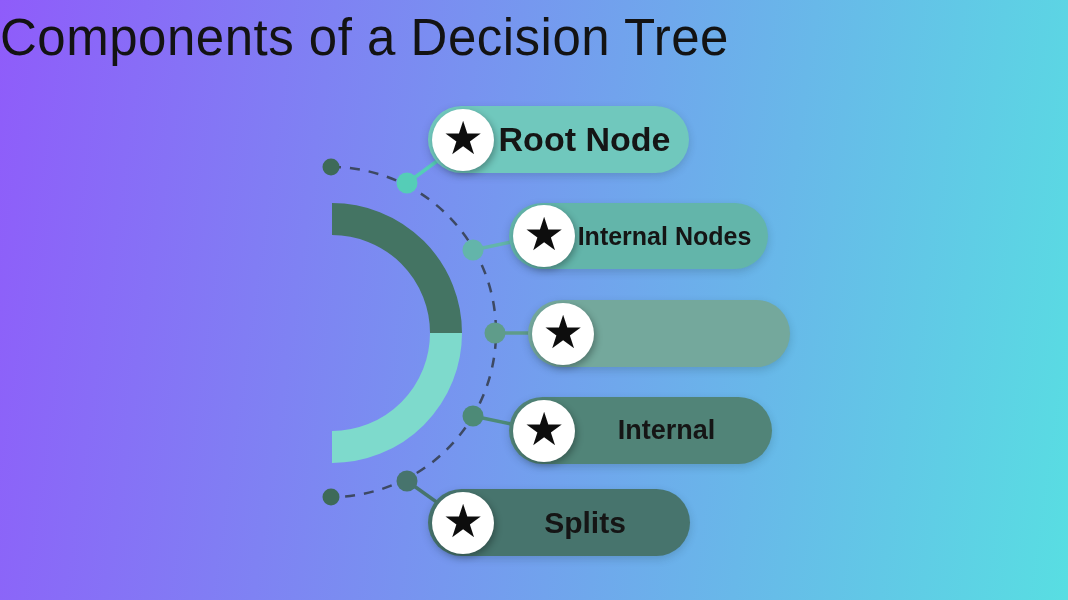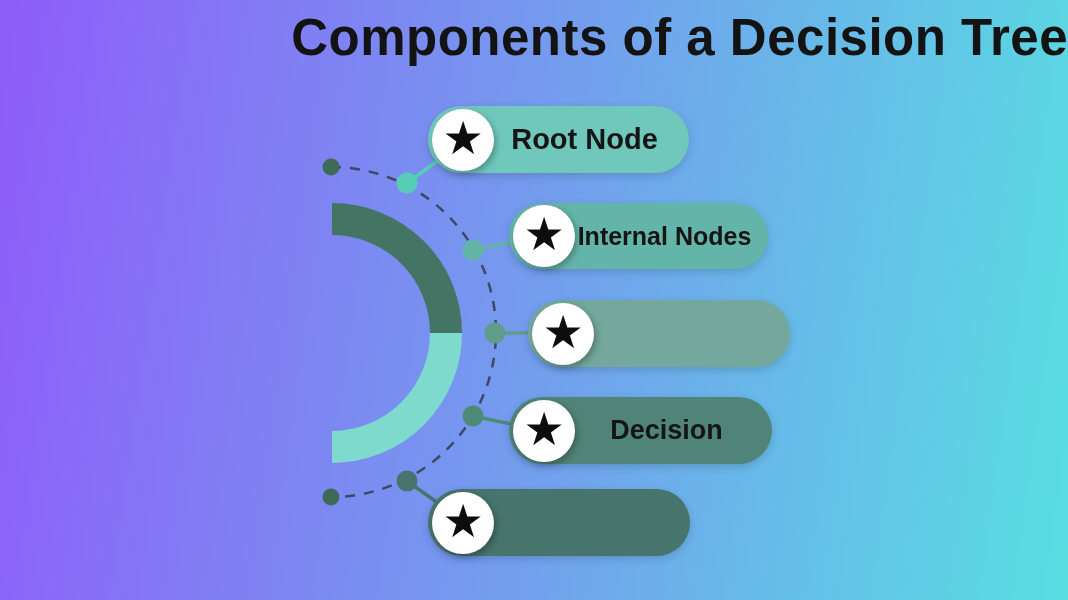--- a/index.html
+++ b/index.html
@@ -11,23 +11,23 @@
     height: 600px;
     overflow: hidden;
     background: linear-gradient(98deg, var(--bg-start, #8f5cfa) 0%, var(--bg-end, #58dee2) 100%);
   }
 
   .title {
     position: absolute;
     top: 8px;
     left: 0;
     width: 100%;
-    text-align: right;
+    text-align: left;
     font-size: 51px;
-    font-weight: 700;
+    font-weight: 400;
     letter-spacing: 0.5px;
     color: #131313;
   }
 
   .diagram-svg {
     position: absolute;
     top: 0; left: 0;
     width: 1068px; height: 600px;
   }
 
@@ -57,21 +57,21 @@
   }
   .pill-label {
     flex: 1 1 auto;
     text-align: center;
     font-weight: 800;
     color: #151515;
     padding-right: 14px;
   }
 
   .pill-1 { left: 428px; top: 106px; width: 261px; height: 67px; }
-  .pill-1 .pill-label { font-size: 29px; }
+  .pill-1 .pill-label { font-size: 34px; }
   .pill-2 { left: 509px; top: 203px; width: 259px; height: 66px; }
   .pill-2 .pill-label { font-size: 25px; text-align: center; }
   .pill-3 { left: 528px; top: 300px; width: 262px; height: 67px; }
   .pill-3 .pill-label { font-size: 28px; }
   .pill-4 { left: 509px; top: 397px; width: 263px; height: 67px; }
   .pill-4 .pill-label { font-size: 27px; }
   .pill-5 { left: 428px; top: 489px; width: 262px; height: 67px; }
   .pill-5 .pill-label { font-size: 30px; }
 </style>
 </head>
@@ -121,22 +121,23 @@
   <div class="pill pill-3" style="background-color: rgb(116, 168, 156);">
     <span class="pill-badge">
       <span class="star">★</span>
     </span>
   </div>
 
   <div class="pill pill-4" style="background-color: rgb(81, 132, 120);">
     <span class="pill-badge">
       <span class="star">★</span>
     </span>
-    <span class="pill-label">Decision</span>
+    <span class="pill-label">Internal</span>
   </div>
 
   <div class="pill pill-5" style="background-color: rgb(71, 116, 109);">
     <span class="pill-badge">
       <span class="star">★</span>
     </span>
+    <span class="pill-label">Splits</span>
   </div>
 
 </div>
 
 </body></html>

